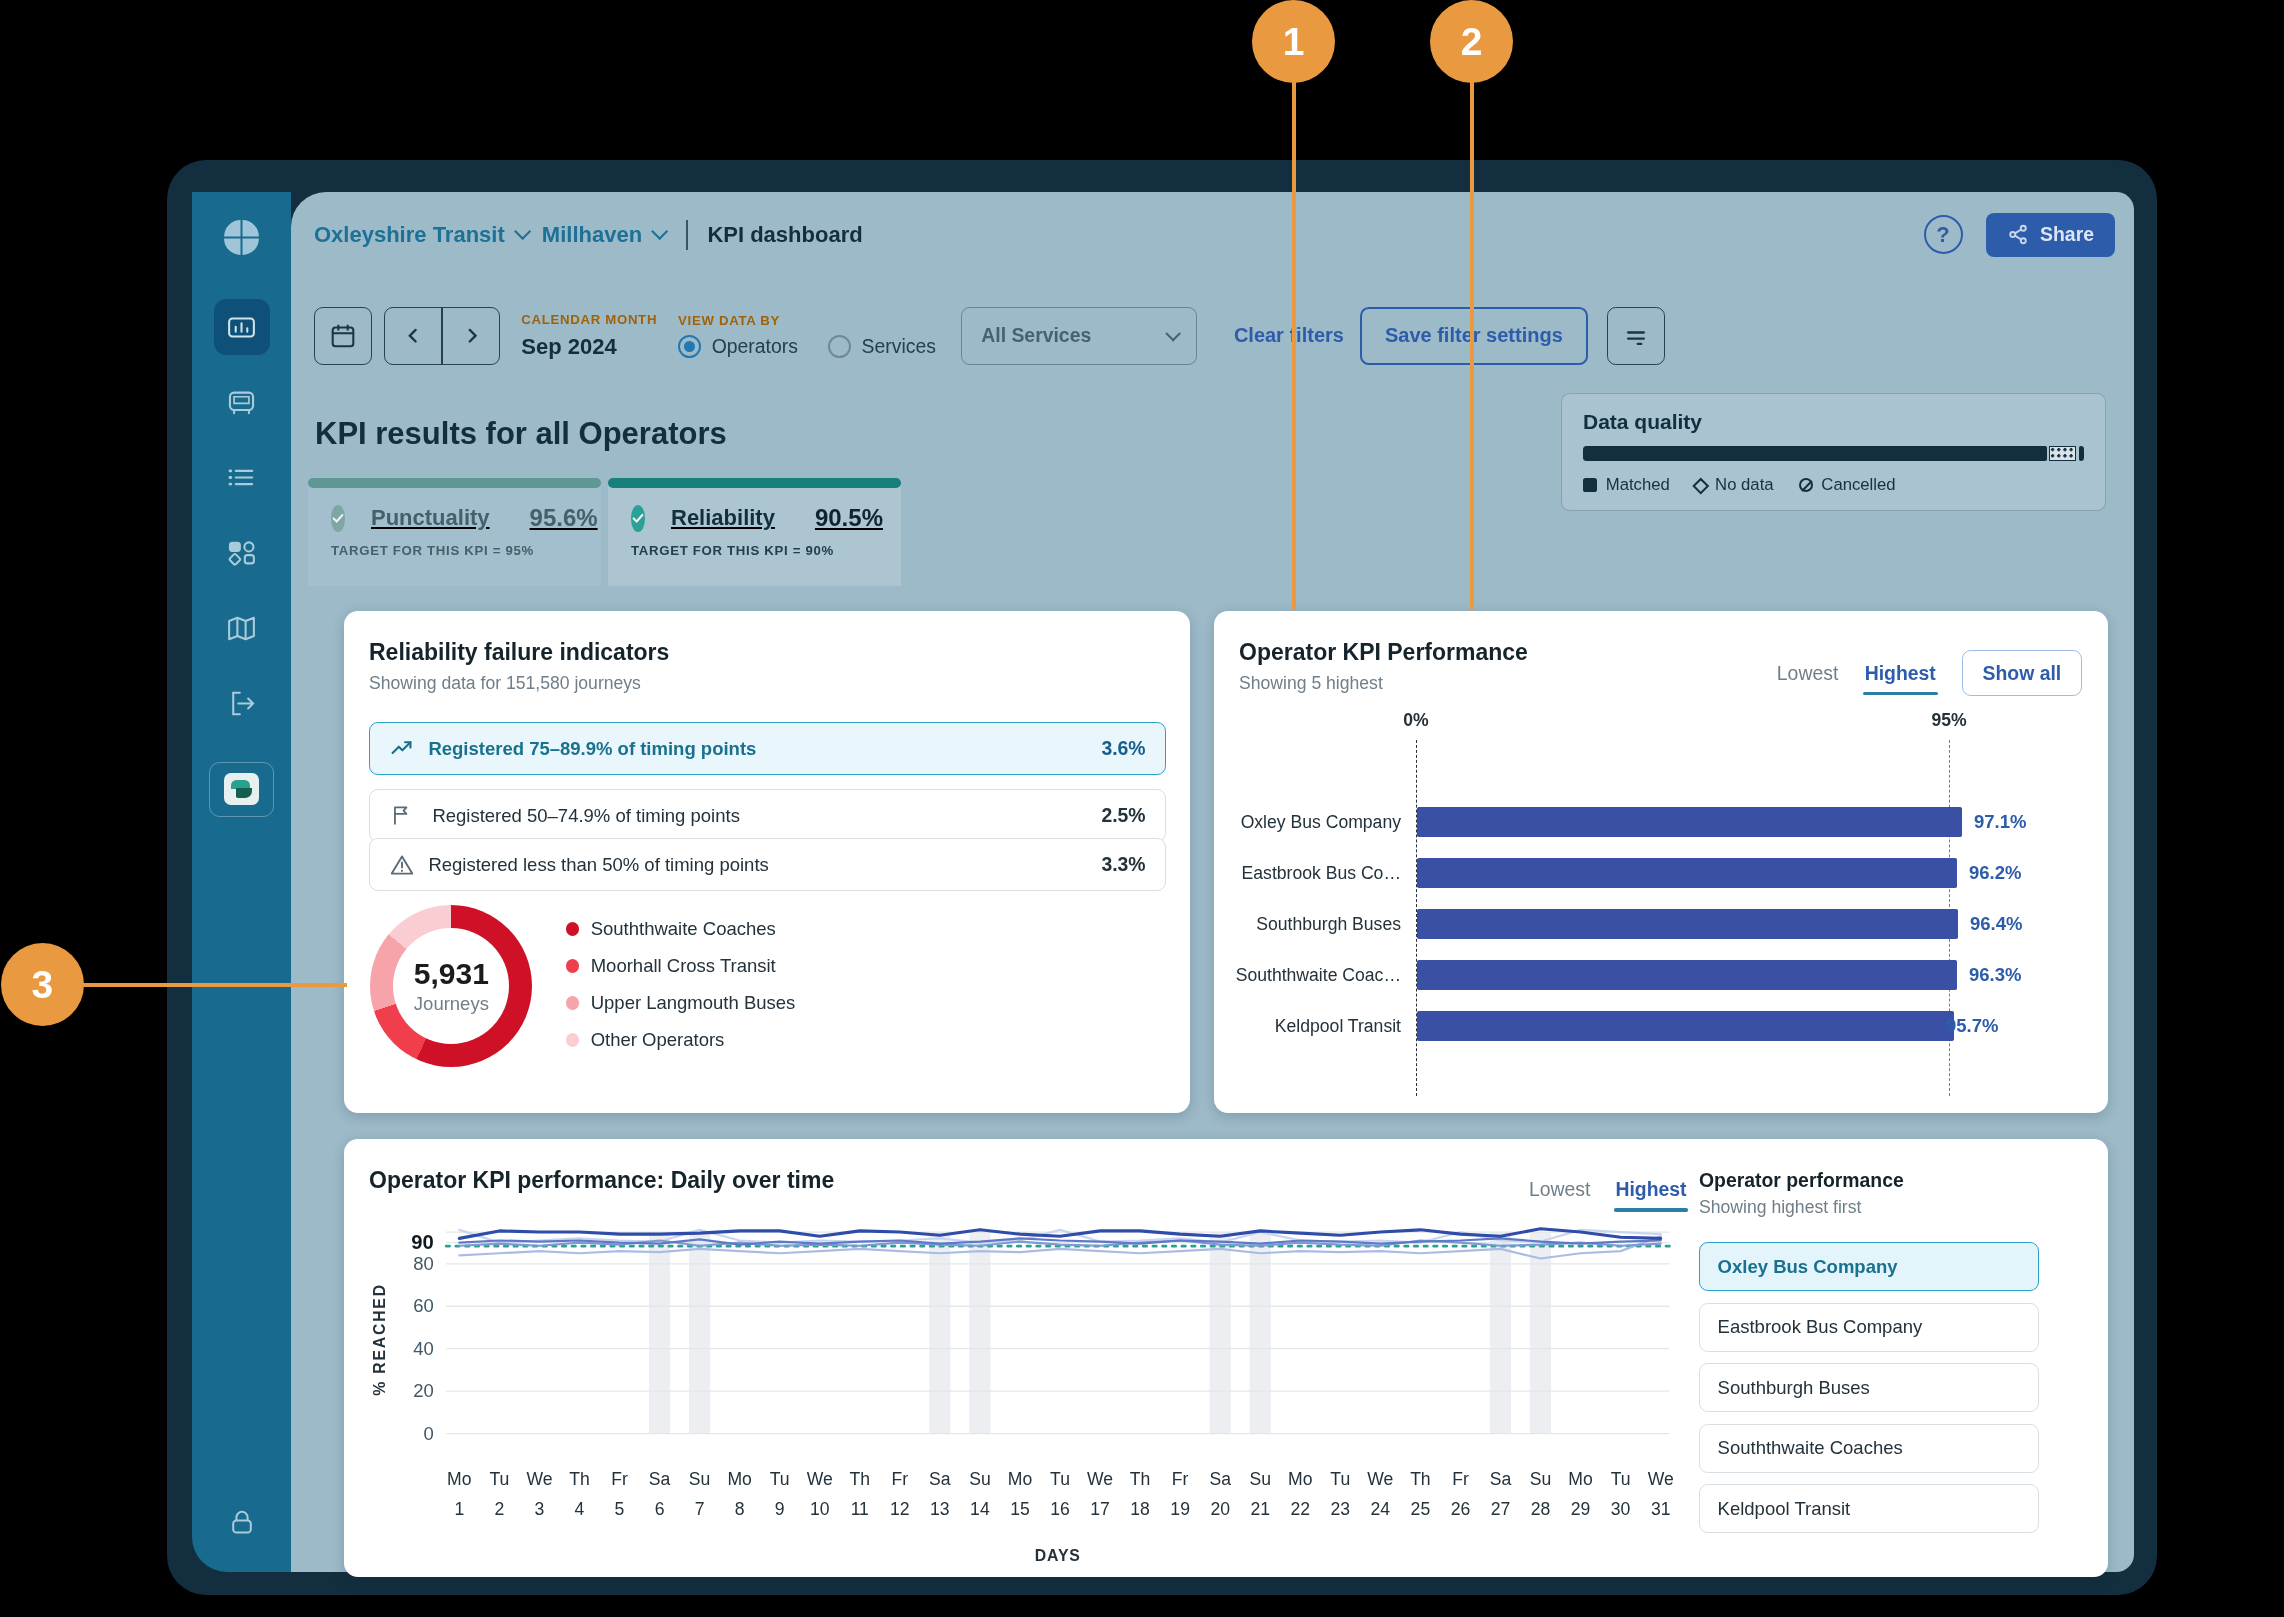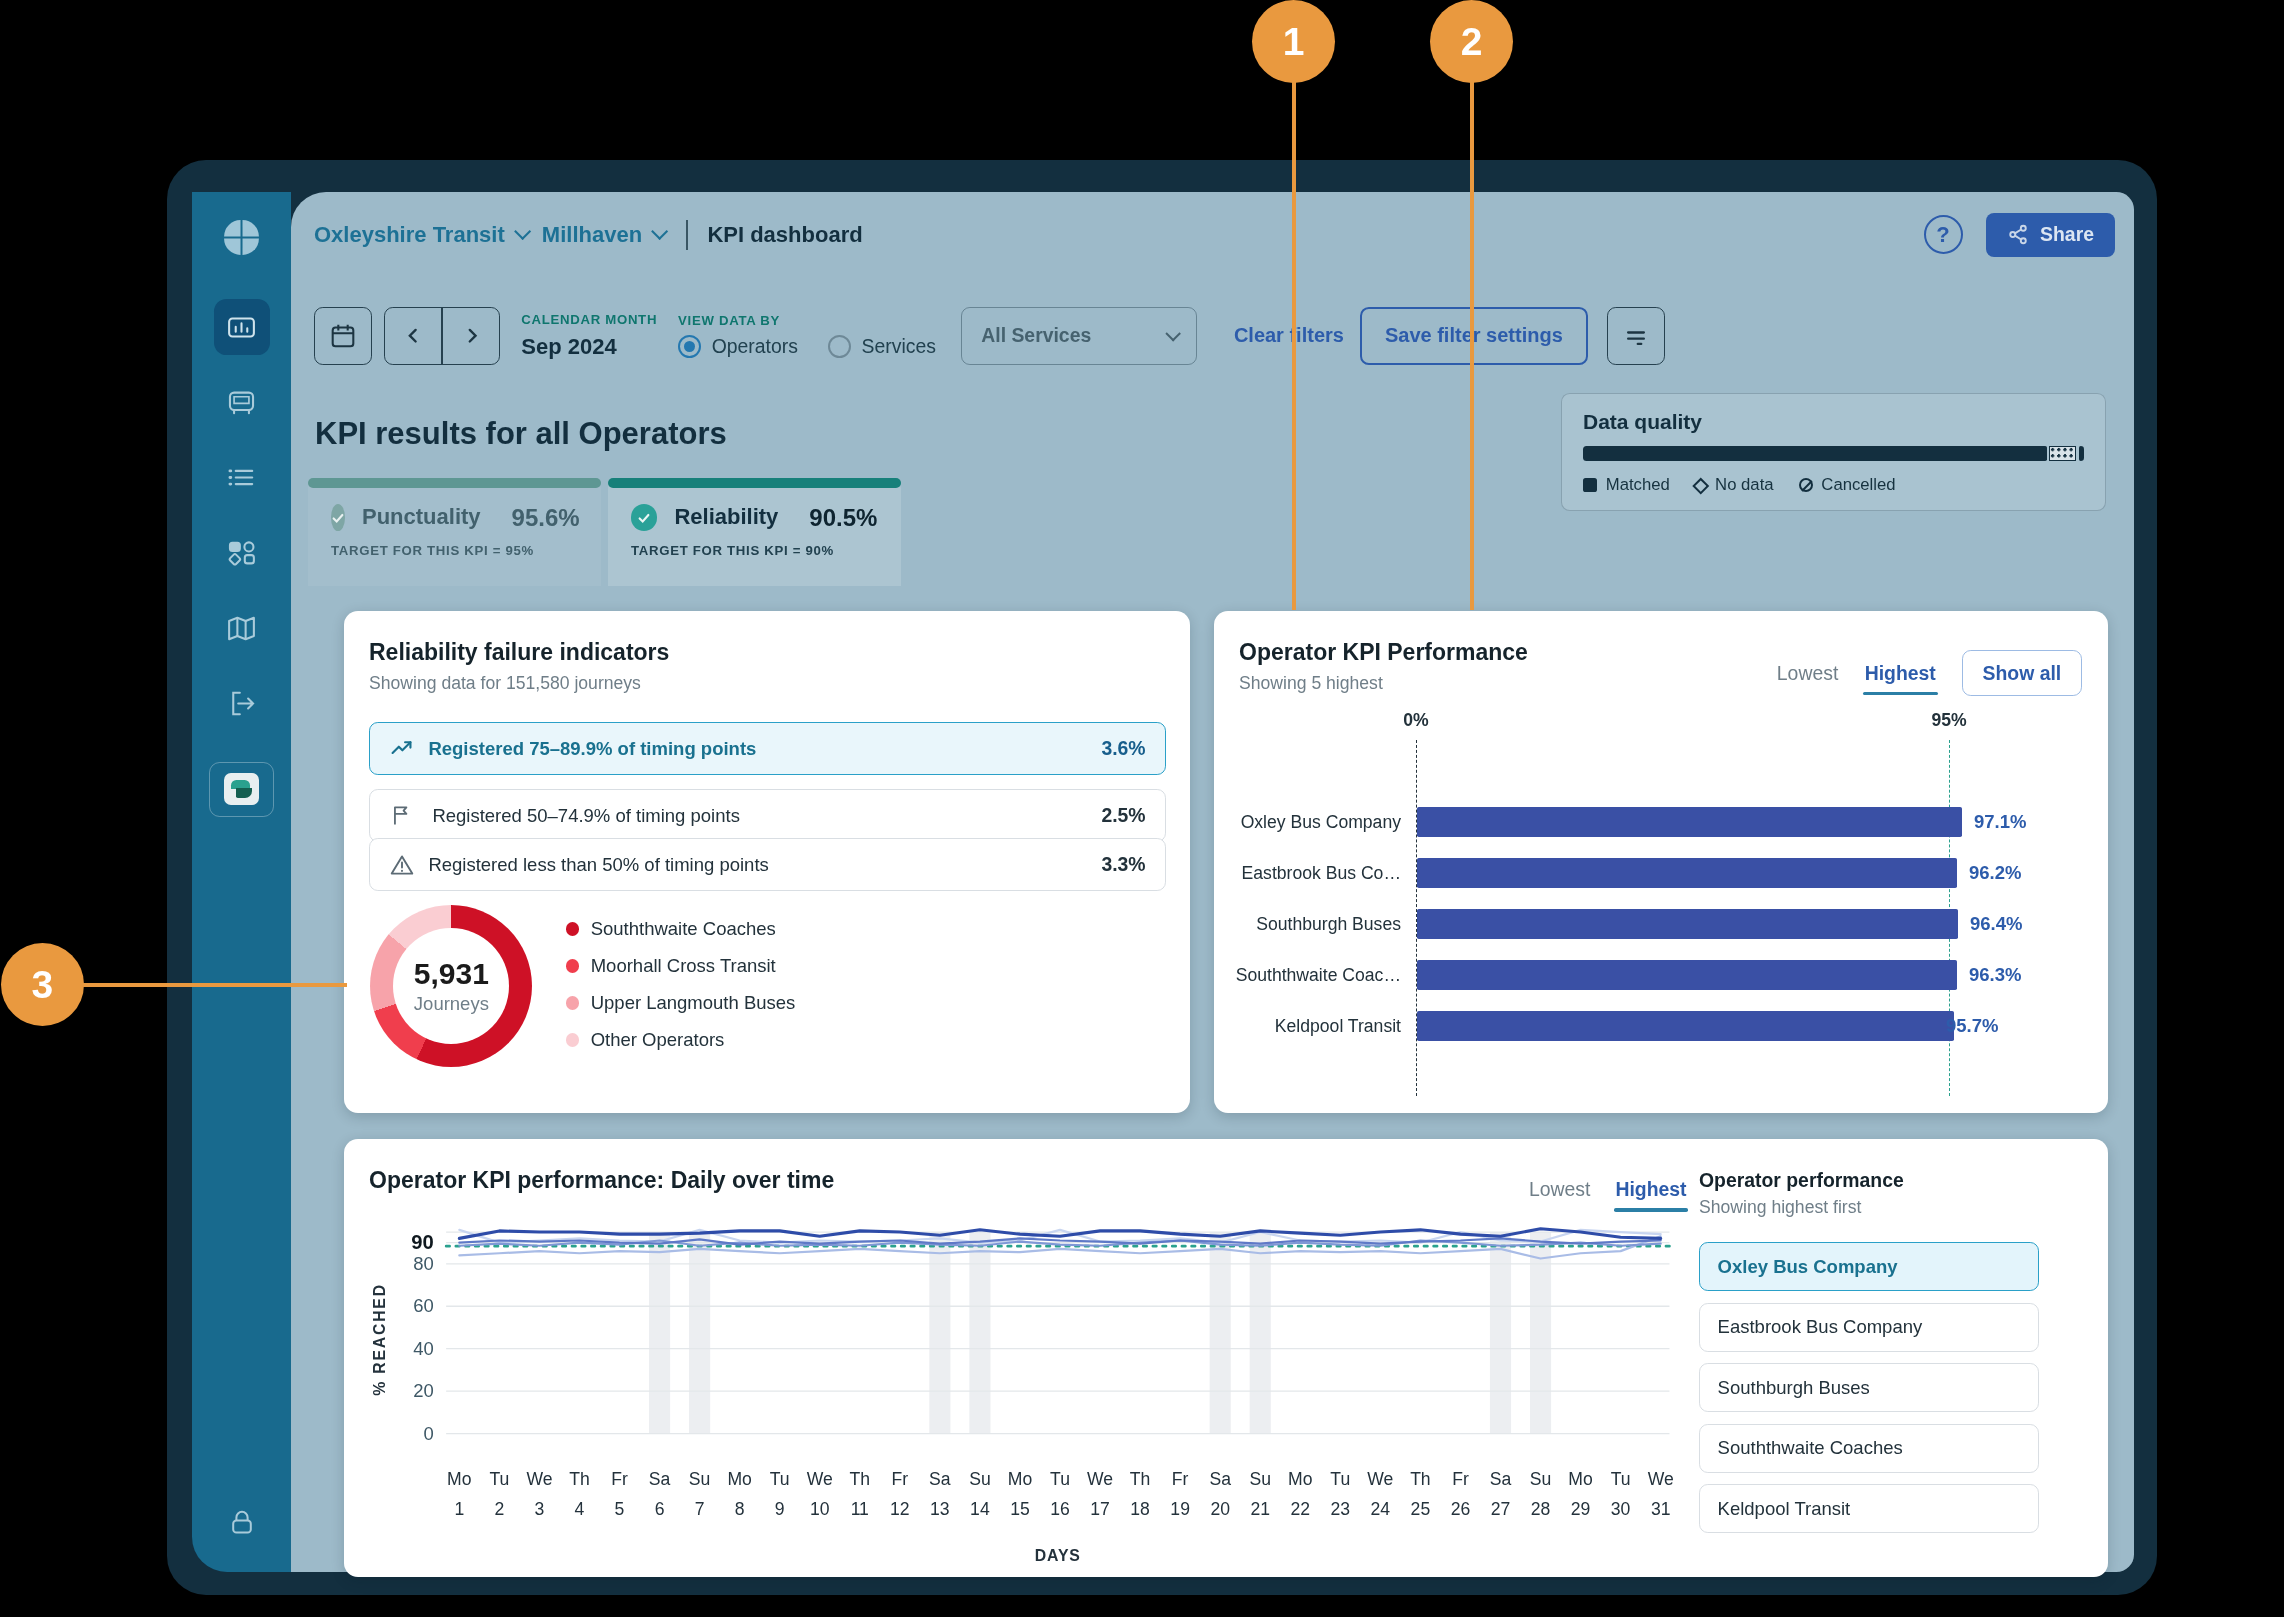--- a/index.html
+++ b/index.html
@@ -42,21 +42,21 @@
                color:#DCE6F2; font-size:19.4px; font-weight:700; }
 
   
   #filters { position:absolute; left:314px; top:301px; width:1801px; height:69px; display:flex; align-items:center; }
   .fbtn { height:58px; border:1.8px solid #26414F; border-radius:8.8px; display:flex; align-items:center; justify-content:center; color:#1D3542; }
   .cal-btn { width:58px; }
   .nav-pill { width:116px; margin-left:12.3px; display:flex; }
   .nav-half { flex:1; display:flex; align-items:center; justify-content:center; height:100%; }
   .nav-sep { width:1.8px; background:#26414F; height:100%; }
   .stack { margin-left:21px; }
-  .flabel { font-size:13.2px; font-weight:700; letter-spacing:0.7px; color:#0f766e; margin-bottom:7px; }
+  .flabel { font-size:13.2px; font-weight:700; letter-spacing:0.7px; color:#a16207; margin-bottom:7px; }
   .fvalue { font-size:22px; font-weight:700; color:#132F3F; }
   .radios { display:flex; gap:30px; align-items:center; }
   .radio { display:flex; align-items:center; gap:10.6px; font-size:19.4px; color:#21414F; }
   .rdot { width:23px; height:23px; border-radius:50%; border:2.2px solid #6E8997; position:relative; background:transparent; }
   .rdot.sel { border-color:#2478B0; }
   .rdot.sel::after { content:""; position:absolute; left:3.5px; top:3.5px; width:11.5px; height:11.5px; border-radius:50%; background:#2478B0; }
   .select { height:58px; border-radius:8.8px; display:flex; align-items:center; justify-content:space-between; padding:0 19.4px; }
   .select.primary { width:264px; margin-left:32px; border:2.2px solid #3E9FD0; color:#132F3F; }
   .select.muted { width:236px; margin-left:25px; border:1.8px solid rgba(19,47,63,.38); color:#46626F; }
   .select .sel-text { font-size:19.4px; font-weight:600; }
@@ -83,21 +83,21 @@
   .sw-cancelled { width:14px; height:14px; border:2.2px solid #132F3F; border-radius:50%; position:relative; }
   .sw-cancelled::after { content:""; position:absolute; left:-0.9px; top:4.4px; width:14px; height:2.2px; background:#132F3F; transform:rotate(-45deg); }
 
   
   .tab { position:absolute; top:478px; width:293px; height:108px; border-radius:10.6px 10.6px 0 0; padding:26.4px 23px 0 23px; }
   .tab::before { content:""; position:absolute; left:0; top:0; width:100%; height:9.7px; border-radius:7px; }
   #tab-punctuality { left:308px; background:rgba(255,255,255,.07); }
   #tab-punctuality::before { background:#5E9793; }
   #tab-reliability { left:608px; background:rgba(255,255,255,.16); }
   #tab-reliability::before { background:#17807A; }
-  .tab-row { display:flex; gap:17px; }
+  .tab-row { display:flex; align-items:center; gap:26px;text-decoration:underline; }
   .tab-label { font-size:22px; font-weight:600; }
   .tab-value { font-size:24px; font-weight:800; margin-left:14px; }
   #tab-punctuality .tab-label, #tab-punctuality .tab-value { color:#42616D; }
   #tab-reliability .tab-label { color:#132F3F; }
   #tab-reliability .tab-value { color:#0E2430; }
   .tab-target { margin-top:10.6px; font-size:13.2px; font-weight:700; letter-spacing:0.7px; color:#42616D; }
   #tab-reliability .tab-target { color:#21414F; }
   .check-ic { width:26.4px; height:26.4px; border-radius:50%; display:flex; align-items:center; justify-content:center; }
   .check-ic.on { background:#2AA198; } .check-ic.off { background:#7EA6A5; }
   .check-ic svg { width:14px; height:14px; }

